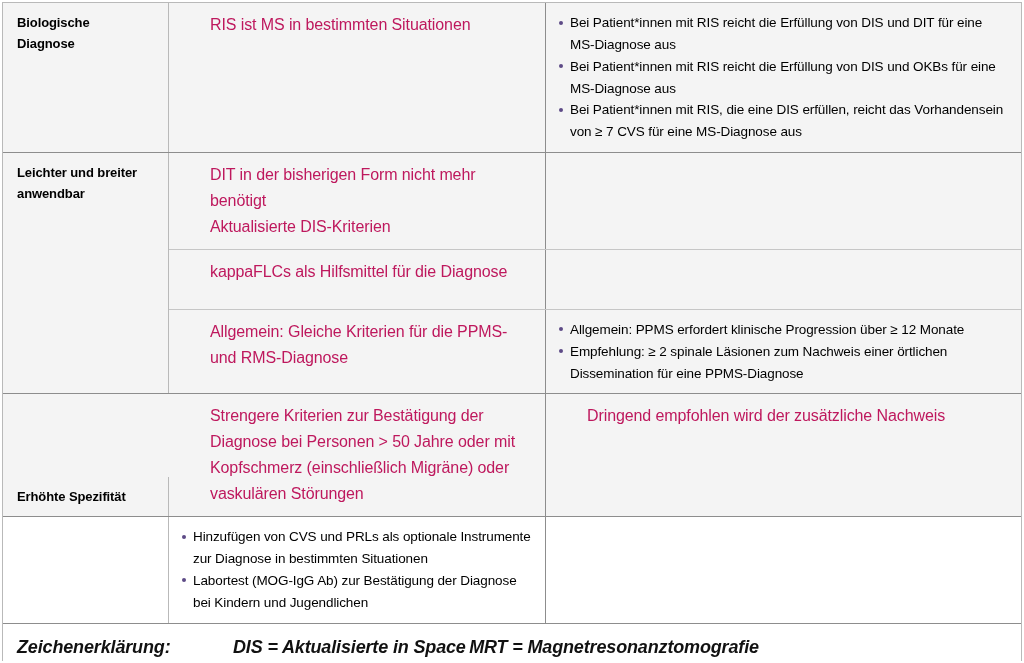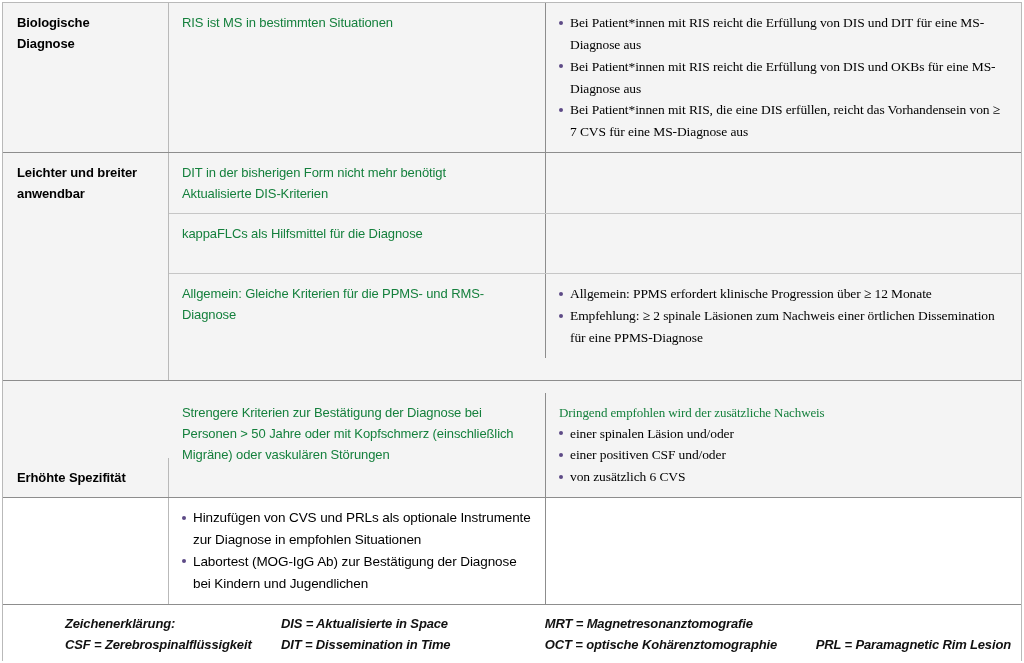--- a/index.html
+++ b/index.html
@@ -80,28 +80,28 @@
     width: 377px;
     min-width: 377px;
     box-sizing: border-box;
     border-right: 1px solid #8d8d8d;
     padding: 9px 14px 9px 13px;
   }
   .cell-right {
     flex: 1;
     box-sizing: border-box;
     padding: 9px 12px 9px 13px;
-    font-family: Liberation Serif, serif;
   }
 
   .txt {
-    font-size: 13px;
-    color: #15803d;
+    font-size: 16px;
+    color: #be185d;
     line-height: 1.62;
     letter-spacing: -0.1px;
+    margin-left: 28px;
   }
 
   
   ul.blist {
     margin: 0;
     padding: 0;
     list-style: none;
   }
   ul.blist > li {
     position: relative;
@@ -133,28 +133,27 @@
   }
   .legend-col {
     box-sizing: border-box;
   }
   .legend-col.c1 { width: 216px; }
   .legend-col.c2 { width: 275px; }
   .legend-col.c3 { width: 271px; }
   .legend-col.c4 { flex: 1; }
 
   .legend-line {
-    font-size: 13px;
+    font-size: 18px;
     font-style: italic;
     font-weight: bold;
     color: #111111;
     line-height: 1.68;
     letter-spacing: -0.15px;
     white-space: nowrap;
-    margin-left: 48px;
   }
   .legend-line.blank { visibility: hidden; }
 </style>
 </head>
 <body>
 
 <div class="page">
   <div class="tbl">
     <div id="sections-host">
         <div class="section shade" style="min-height: 148px;">
@@ -209,38 +208,33 @@
           <div class="col-cat">
             <div class="cat-label">Erhöhte Spezifität</div>
           </div>
           <div class="col-rest">
             <div class="subrow">
               <div class="cell-mid">
                 <div class="txt">Strengere Kriterien zur Bestätigung der Diagnose bei Personen &gt; 50 Jahre oder mit Kopfschmerz (einschließlich Migräne) oder vaskulären Störungen</div>
               </div>
               <div class="cell-right">
                 <div class="txt">Dringend empfohlen wird der zusätzliche Nachweis</div>
+              </div>
+            </div>
+          </div>
+        </div>
+        <div class="section plain" style="border-bottom: none; min-height: 90px;">
+          <div class="col-cat">
+            <div class="cat-label"></div>
+          </div>
+          <div class="col-rest">
+            <div class="subrow">
+              <div class="cell-mid">
                 <ul class="blist">
-                  <li>einer spinalen Läsion und/oder</li>
-                  <li>einer positiven CSF und/oder</li>
-                  <li>von zusätzlich 6 CVS</li>
-                </ul>
-              </div>
-            </div>
-          </div>
-        </div>
-        <div class="section plain" style="border-bottom: none; min-height: 90px;">
-          <div class="col-cat">
-            <div class="cat-label"></div>
-          </div>
-          <div class="col-rest">
-            <div class="subrow">
-              <div class="cell-mid">
-                <ul class="blist">
-                  <li>Hinzufügen von CVS und PRLs als optionale Instrumente zur Diagnose in empfohlen Situationen</li>
+                  <li>Hinzufügen von CVS und PRLs als optionale Instrumente zur Diagnose in bestimmten Situationen</li>
                   <li>Labortest (MOG-IgG Ab) zur Bestätigung der Diagnose bei Kindern und Jugendlichen</li>
                 </ul>
               </div>
               <div class="cell-right"></div>
             </div>
           </div>
         </div>
       </div>
     <div class="legend" id="legend-host">
         <div class="legend-col c1">

